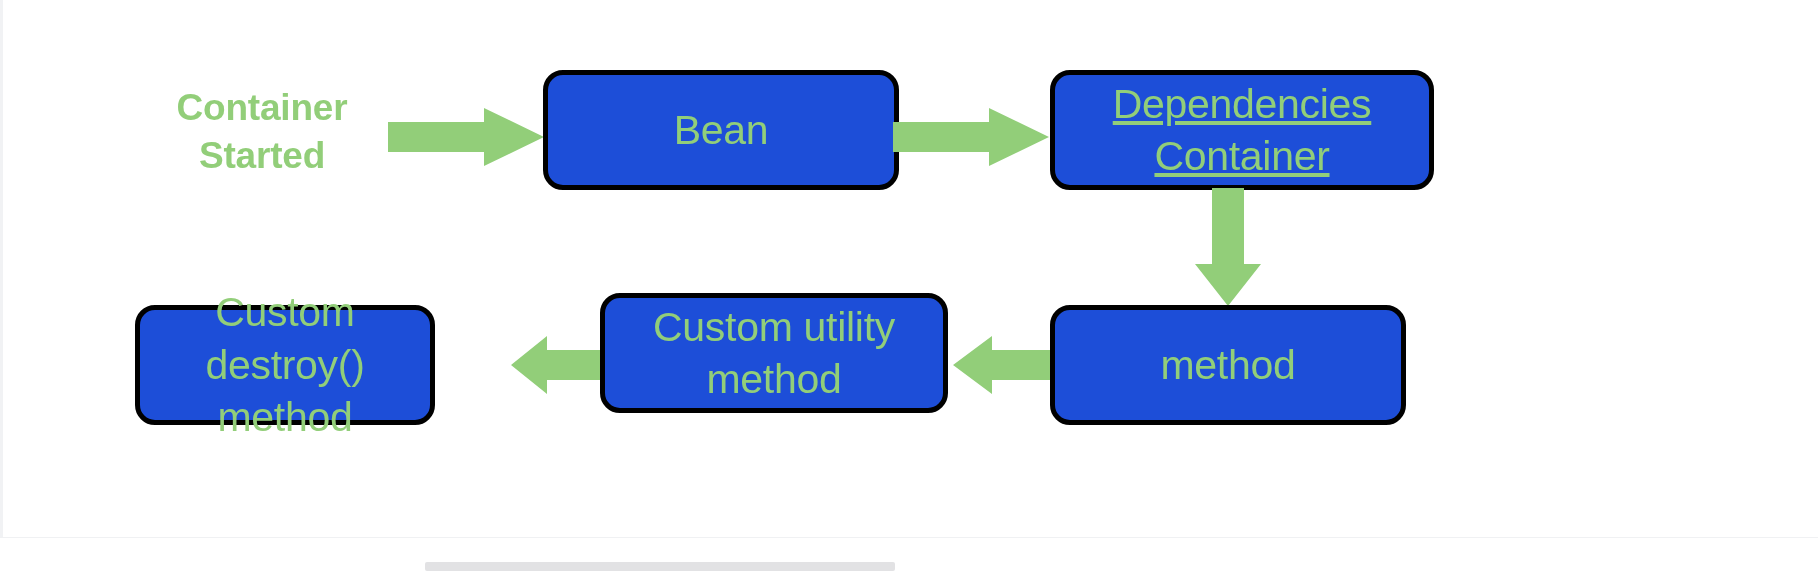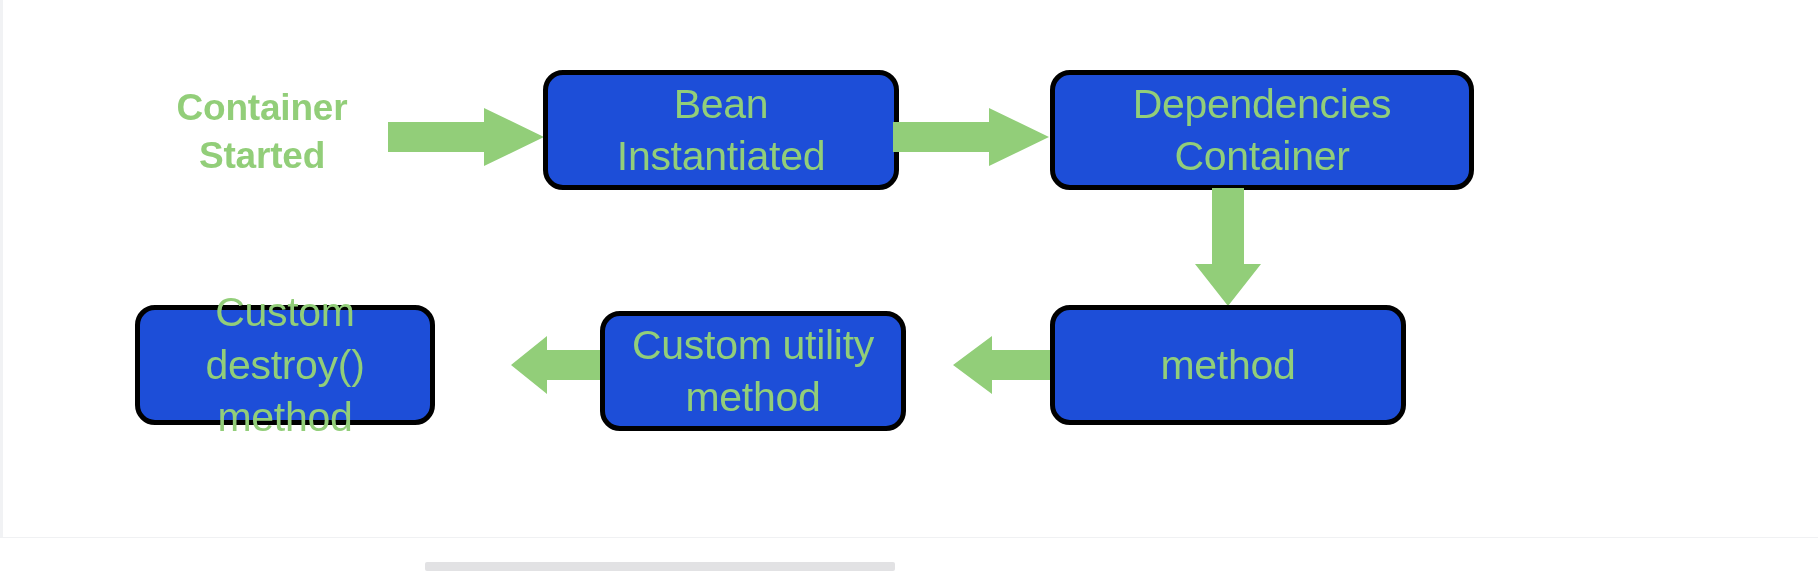--- a/index.html
+++ b/index.html
@@ -99,31 +99,30 @@
 
   <div class="arrow" style="left:388px; top:108px;">
     <svg width="156" height="58" viewBox="0 0 156 58" aria-hidden="true">
       <polygon points="0,14 96,14 96,0 156,29 96,58 96,44 0,44" fill="#92ce79"></polygon>
     </svg>
   </div>
 
   <div class="node" style="left:543px; top:70px; width:356px; height:120px;">
     <span>
       <span class="lbl">Bean</span>
-      <span class="lbl">Instantiated</span>
     </span>
   </div>
 
   <div class="arrow" style="left:893px; top:108px;">
     <svg width="156" height="58" viewBox="0 0 156 58" aria-hidden="true">
       <polygon points="0,14 96,14 96,0 156,29 96,58 96,44 0,44" fill="#92ce79"></polygon>
     </svg>
   </div>
 
-  <div class="node" style="left:1050px; top:70px; width:424px; height:120px;">
+  <div class="node" style="left:1050px; top:70px; width:384px; height:120px;text-decoration:underline;">
     <span>
       <span class="lbl">Dependencies</span>
       <span class="lbl">Container</span>
     </span>
   </div>
 
   <div class="arrow" style="left:1195px; top:188px;">
     <svg width="66" height="118" viewBox="0 0 66 118" aria-hidden="true">
       <polygon points="17,0 49,0 49,76 66,76 33,118 0,76 17,76" fill="#92ce79"></polygon>
     </svg>
@@ -135,21 +134,21 @@
       <span class="lbl">method</span>
     </span>
   </div>
 
   <div class="arrow" style="left:511px; top:336px;">
     <svg width="96" height="58" viewBox="0 0 96 58" aria-hidden="true">
       <polygon points="96,14 36,14 36,0 0,29 36,58 36,44 96,44" fill="#92ce79"></polygon>
     </svg>
   </div>
 
-  <div class="node" style="left:600px; top:311px; width:306px; height:120px;">
+  <div class="node" style="left:600px; top:293px; width:348px; height:120px;">
     <span>
       <span class="lbl">Custom utility</span>
       <span class="lbl">method</span>
     </span>
   </div>
 
   <div class="arrow" style="left:953px; top:336px;">
     <svg width="99" height="58" viewBox="0 0 99 58" aria-hidden="true">
       <polygon points="99,14 39,14 39,0 0,29 39,58 39,44 99,44" fill="#92ce79"></polygon>
     </svg>

